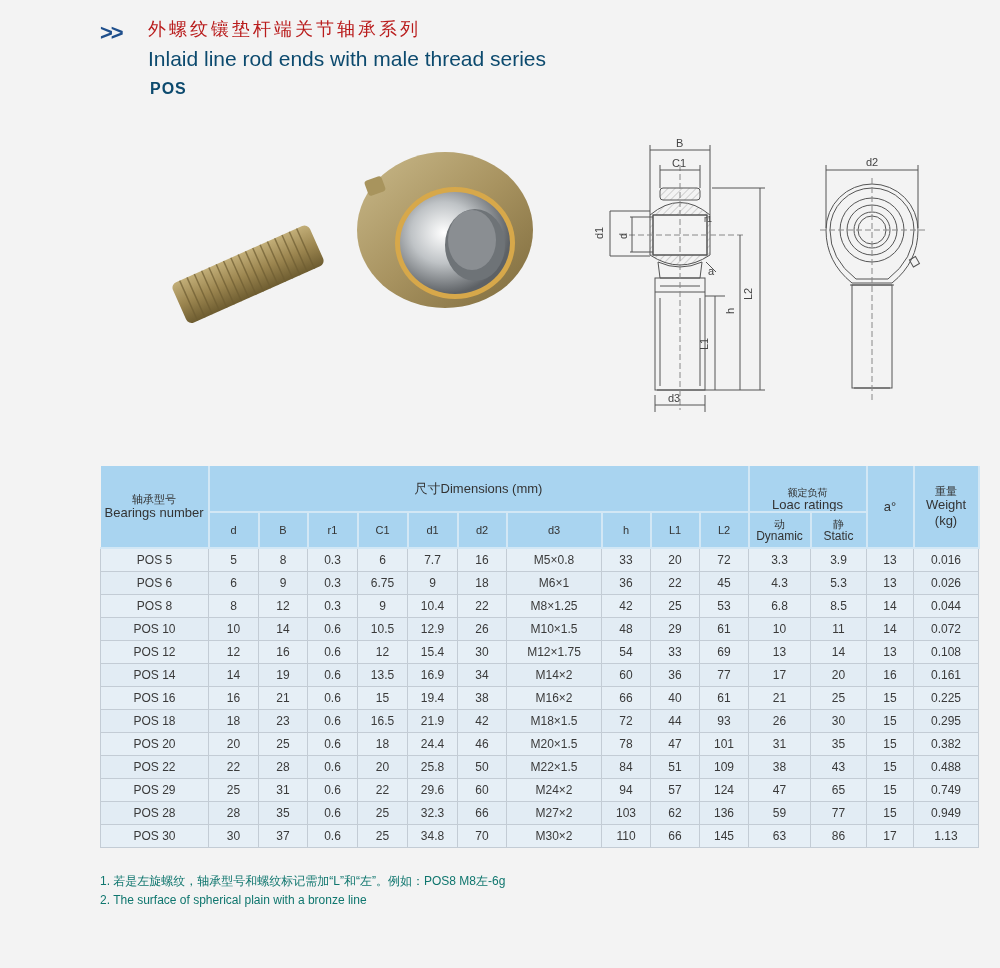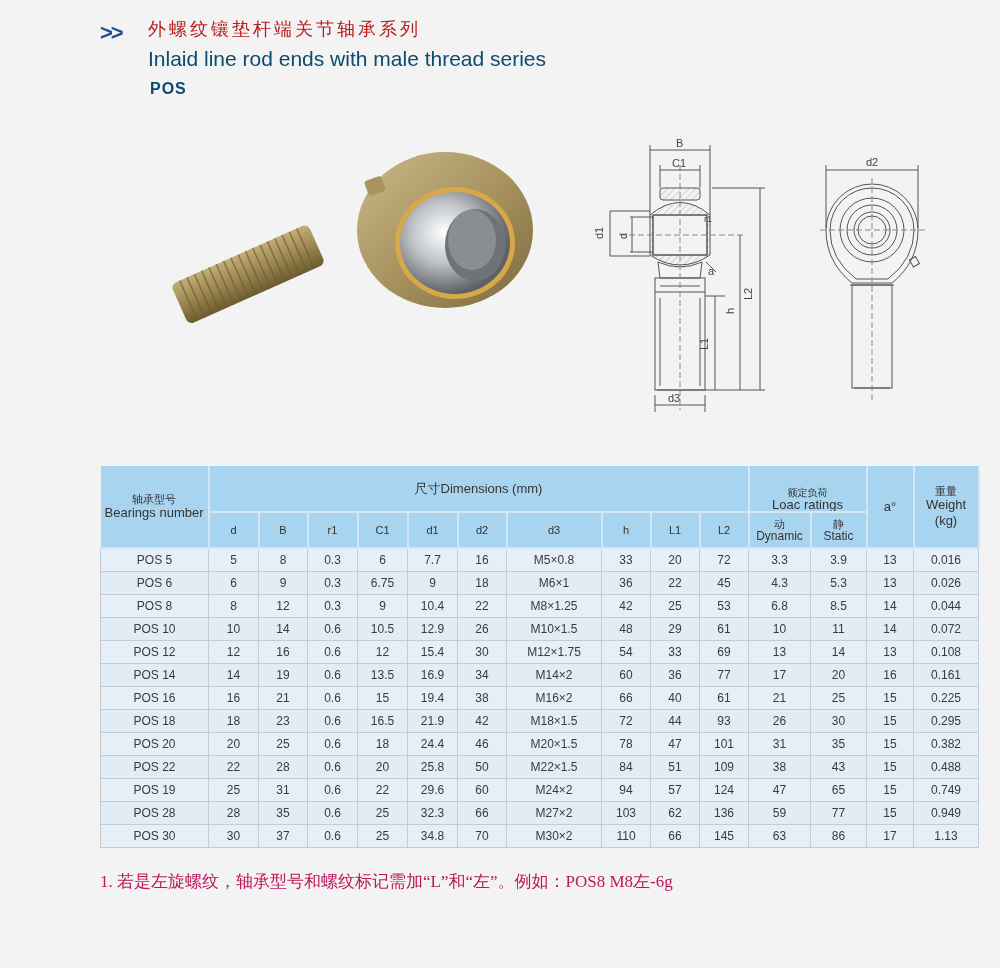--- a/index.html
+++ b/index.html
@@ -50,21 +50,21 @@
   .spec-table td {
     height: 22px;
     background: #e6eff6;
     color: #3a3a3a;
     font-size: 12px;
     border-color: #c3ccd5;
   }
   .spec-table tr:nth-child(even) td { background: #e2ecf4; }
 
   
-  .notes { left: 100px; top: 872px; font-size: 17px; color: #be185d; line-height: 19px; font-family: Liberation Serif, serif; }
+  .notes { left: 100px; top: 872px; font-size: 12px; color: #0f766e; line-height: 19px; }
   .notes div { white-space: nowrap; }
 </style>
 </head>
 <body>
 
 <div class="abs title-arrows">&gt;&gt;</div>
 <div class="abs title-cn">外螺纹镶垫杆端关节轴承系列</div>
 <div class="abs title-en">Inlaid line rod ends with male thread series</div>
 <div class="abs title-code">POS</div>
 
@@ -416,21 +416,21 @@
         <td>M22×1.5</td>
         <td>84</td>
         <td>51</td>
         <td>109</td>
         <td>38</td>
         <td>43</td>
         <td>15</td>
         <td>0.488</td>
       </tr>
       <tr>
-        <td>POS 19</td>
+        <td>POS 29</td>
         <td>25</td>
         <td>31</td>
         <td>0.6</td>
         <td>22</td>
         <td>29.6</td>
         <td>60</td>
         <td>M24×2</td>
         <td>94</td>
         <td>57</td>
         <td>124</td>
@@ -471,13 +471,14 @@
         <td>63</td>
         <td>86</td>
         <td>17</td>
         <td>1.13</td>
       </tr>
     </tbody>
 </table>
 
 <div class="abs notes">
   <div>1. 若是左旋螺纹，轴承型号和螺纹标记需加“L”和“左”。例如：POS8 M8左-6g</div>
+  <div>2. The surface of spherical plain with a bronze line</div>
 </div>
 
 </body></html>

